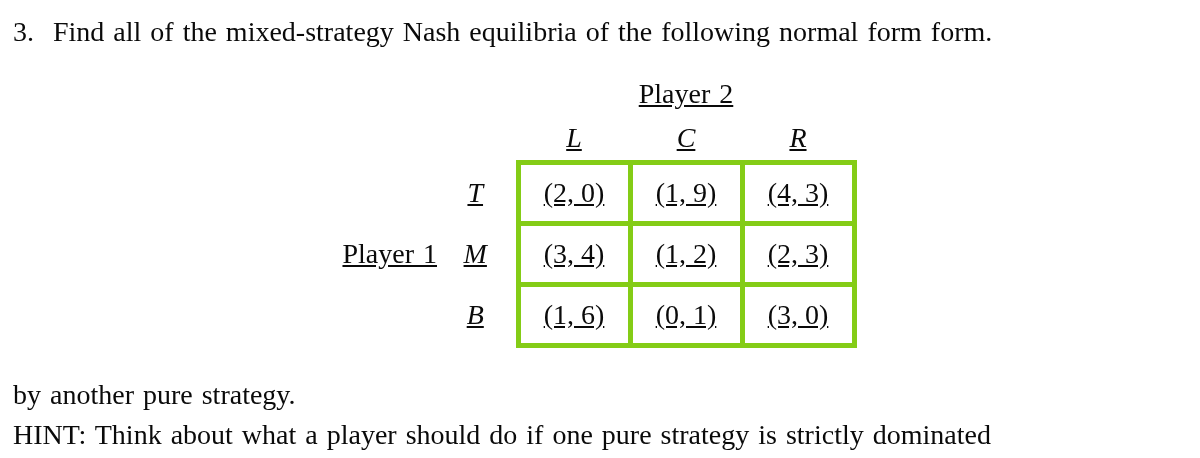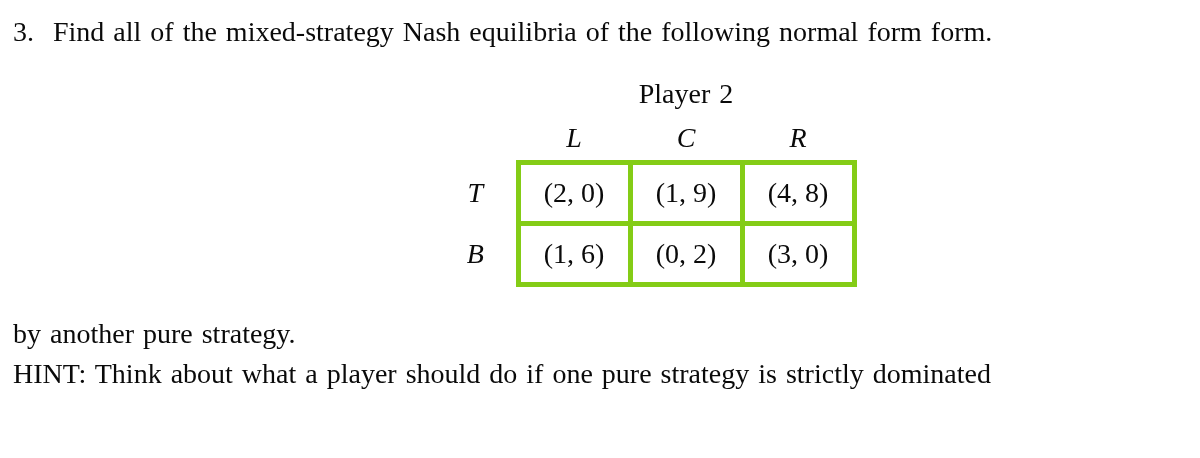--- a/index.html
+++ b/index.html
@@ -28,20 +28,21 @@
     margin-right: 19px;
   }
 
   
   .game-block {
     margin: 22px 0 0 313px;
   }
   table.payoff-matrix {
     border-collapse: collapse;
     table-layout: fixed;
+    text-decoration: underline;
   }
   table.payoff-matrix td {
     padding: 0;
     font-size: 28px;
   }
   td.spacer-p1 { width: 130px; }
   td.spacer-rowlab { width: 75px; }
   td.pcol { width: 112px; }
 
   .player2-cell {
@@ -105,27 +106,34 @@
       <td></td>
       <td class="colhead-cell pcol">L</td>
       <td class="colhead-cell pcol">C</td>
       <td class="colhead-cell pcol">R</td>
     </tr>
     <tr>
       <td></td>
       <td class="rowhead-cell">T</td>
       <td class="payoff-cell">(2, 0)</td>
       <td class="payoff-cell">(1, 9)</td>
-      <td class="payoff-cell">(4, 8)</td>
+      <td class="payoff-cell">(4, 3)</td>
+    </tr>
+    <tr>
+      <td class="player1-cell">Player 1</td>
+      <td class="rowhead-cell">M</td>
+      <td class="payoff-cell">(3, 4)</td>
+      <td class="payoff-cell">(1, 2)</td>
+      <td class="payoff-cell">(2, 3)</td>
     </tr>
     <tr>
       <td></td>
       <td class="rowhead-cell">B</td>
       <td class="payoff-cell">(1, 6)</td>
-      <td class="payoff-cell">(0, 2)</td>
+      <td class="payoff-cell">(0, 1)</td>
       <td class="payoff-cell">(3, 0)</td>
     </tr>
   </tbody>
     </table>
 </div>
 
 <div class="hint-block">
   <div class="hint-line">by another pure strategy.</div>
   <div class="hint-line">HINT: Think about what a player should do if one pure strategy is strictly dominated</div>
 </div>

